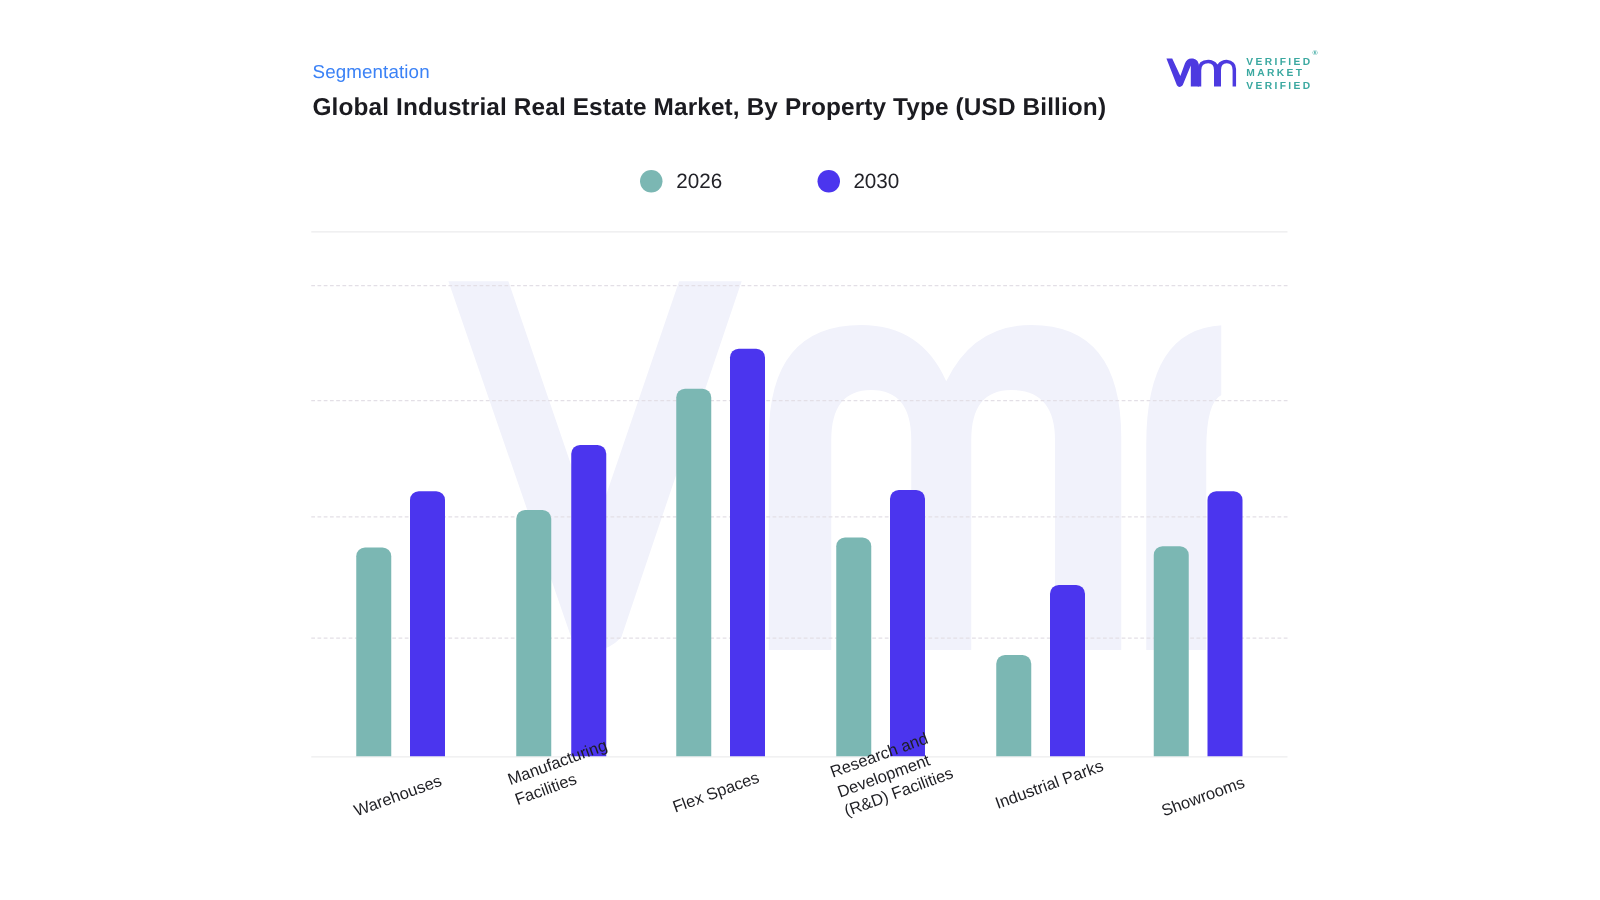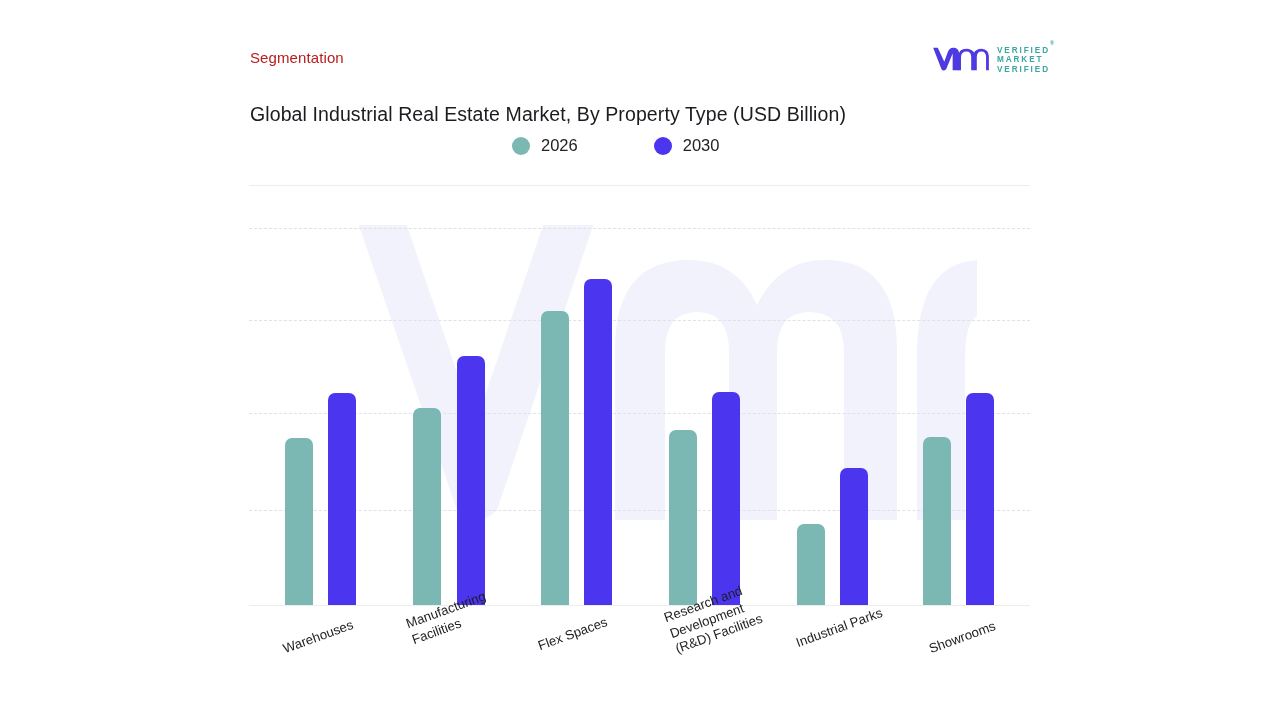--- a/index.html
+++ b/index.html
@@ -7,45 +7,45 @@
     width:1280px;height:720px;background:#ffffff;
     font-family:"Liberation Sans",sans-serif;
     -webkit-font-smoothing:antialiased;
     overflow:hidden;
   }
   #root{position:relative;width:1280px;height:720px;}
 
   
   .seg-label{
     position:absolute;left:250px;top:49px;
-    font-size:15px;color:#b91c1c;letter-spacing:.1px;
+    font-size:15px;color:#3b82f6;letter-spacing:.1px;
   }
   .title{
     position:absolute;left:250px;top:72px;width:665px;
-    font-size:19.5px;font-weight:normal;color:#1b1b20;
-    line-height:29px;letter-spacing:.1px;margin-top:28px;
+    font-size:19.5px;font-weight:bold;color:#1b1b20;
+    line-height:29px;letter-spacing:.1px;
   }
 
   
   .logo{position:absolute;left:932px;top:43px;display:flex;align-items:center;gap:7px;}
   .logo-mark{width:58px;height:26px;display:block;}
   .logo-text{display:flex;flex-direction:column;justify-content:center;}
   .logo-line{
     font-size:8.2px;font-weight:bold;letter-spacing:1.9px;
     color:#3aa8a0;line-height:9.6px;white-space:nowrap;
     position:relative;
   }
   .logo-line sup{font-size:5.5px;top:-4px;position:relative;}
 
   
   .legend{
     position:absolute;left:512px;top:136px;
     display:flex;align-items:center;gap:76px;
   }
-  .legend-item{display:flex;align-items:center;gap:11px;}
+  .legend-item{display:flex;gap:11px;}
   .legend-dot{width:18px;height:18px;border-radius:50%;display:block;}
   .legend-label{font-size:16.5px;color:#222228;}
 
   
   .divider{
     position:absolute;left:249px;top:185px;width:781px;height:1px;
     background:#ececed;
   }
 
   

